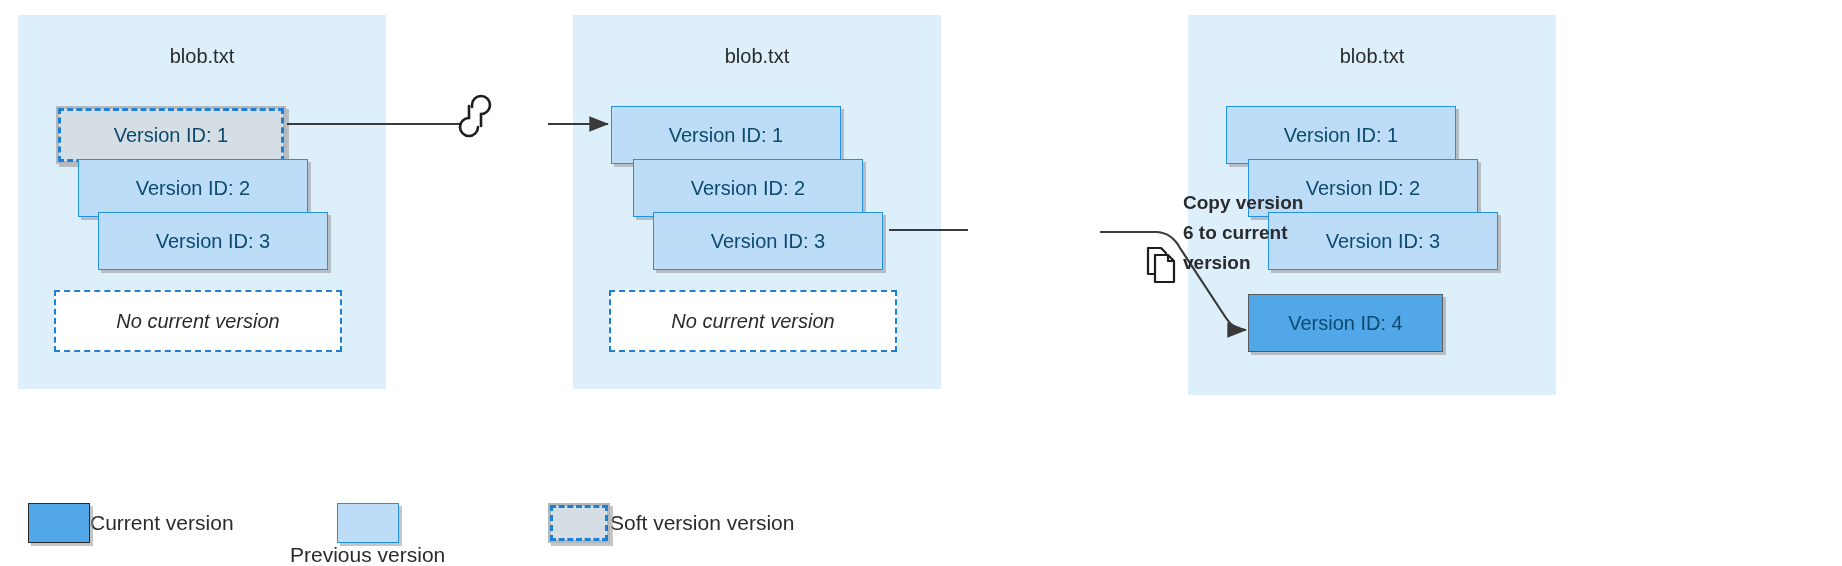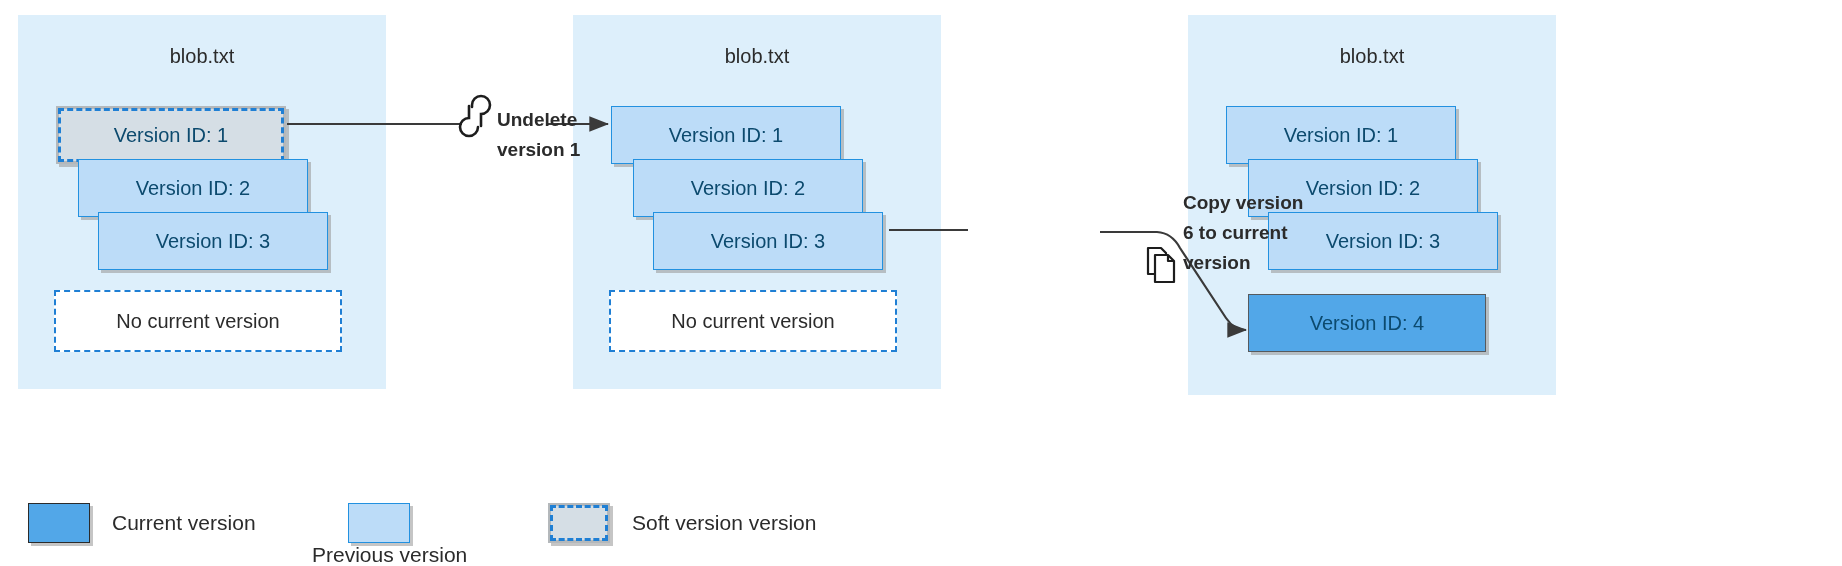--- a/index.html
+++ b/index.html
@@ -67,20 +67,21 @@
 
   
   .nocurrent {
     position: absolute;
     background: #ffffff;
     border: 2px dashed #1f7fd4;
     display: flex;
     align-items: center;
     justify-content: center;
     font-size: 20px;
+    font-style: italic;
     color: #2b2b2b;
     white-space: nowrap;
   }
 
   
   .annot {
     position: absolute;
     font-size: 19px;
     font-weight: bold;
     color: #2b2b2b;
@@ -122,21 +123,20 @@
     border: 3px solid #b4b8bb;
     box-shadow: 3px 3px 0 0 rgba(150,150,150,0.55);
   }
   .swatch.softdeleted::before {
     content: "";
     position: absolute;
     top: -1px; left: -1px; right: -1px; bottom: -1px;
     border: 3px dashed #1f7fd4;
   }
   .legend-label {
-    margin-left: 22px;
     font-size: 21px;
     color: #2b2b2b;
     white-space: nowrap;
   }
 </style>
 </head>
 <body>
 
 <div id="stage">
 
@@ -188,21 +188,21 @@
     </div>
 
     <div class="vbox previous" style="left:60px; top:144px; width:230px; height:58px;">
       <span>Version ID: 2</span>
     </div>
 
     <div class="vbox previous" style="left:80px; top:197px; width:230px; height:58px;">
       <span>Version ID: 3</span>
     </div>
 
-    <div class="vbox current" style="left:60px; top:279px; width:238px; height:58px;">
+    <div class="vbox current" style="left:60px; top:279px; width:195px; height:58px;">
       <span>Version ID: 4</span>
     </div>
   </div>
 
   <svg class="overlay" viewBox="0 0 1842 566">
     <defs>
       <marker id="arrowhead" markerWidth="9" markerHeight="7" refX="8.5" refY="3.5" orient="auto" markerUnits="strokeWidth">
         <polygon points="0 0, 9 3.5, 0 7" fill="#3a3a3a"></polygon>
       </marker>
     </defs>
@@ -220,22 +220,20 @@
       <path d="M 3 2 L 3 14 A 9 9 0 1 0 12 23" fill="none" stroke="#1d1d1d" stroke-width="2.6" stroke-linecap="round"></path>
     </g>
 
     <g transform="translate(1148,248)">
       <path d="M 0 0 L 13 0 L 18 5 L 18 26 L 0 26 Z" fill="#ffffff" stroke="#1d1d1d" stroke-width="2.2" stroke-linejoin="round"></path>
       <path d="M 7 7 L 20 7 L 26 13 L 26 34 L 7 34 Z" fill="#ffffff" stroke="#1d1d1d" stroke-width="2.2" stroke-linejoin="round"></path>
       <path d="M 20 7 L 20 13 L 26 13" fill="none" stroke="#1d1d1d" stroke-width="2.2" stroke-linejoin="round"></path>
     </g>
   </svg>
 
-  <div class="annot" style="left:497px; top:105px; width:110px;">Undelete
-version 1</div>
 
   <div class="annot" style="left:1183px; top:188px; width:175px;">Copy version
 6 to current
 version</div>
 
   <div class="legend">
 
     <div class="legend-item" style="left:28px; top:503px;">
       <span class="swatch current"></span>
       <span class="legend-label">Current version</span>

